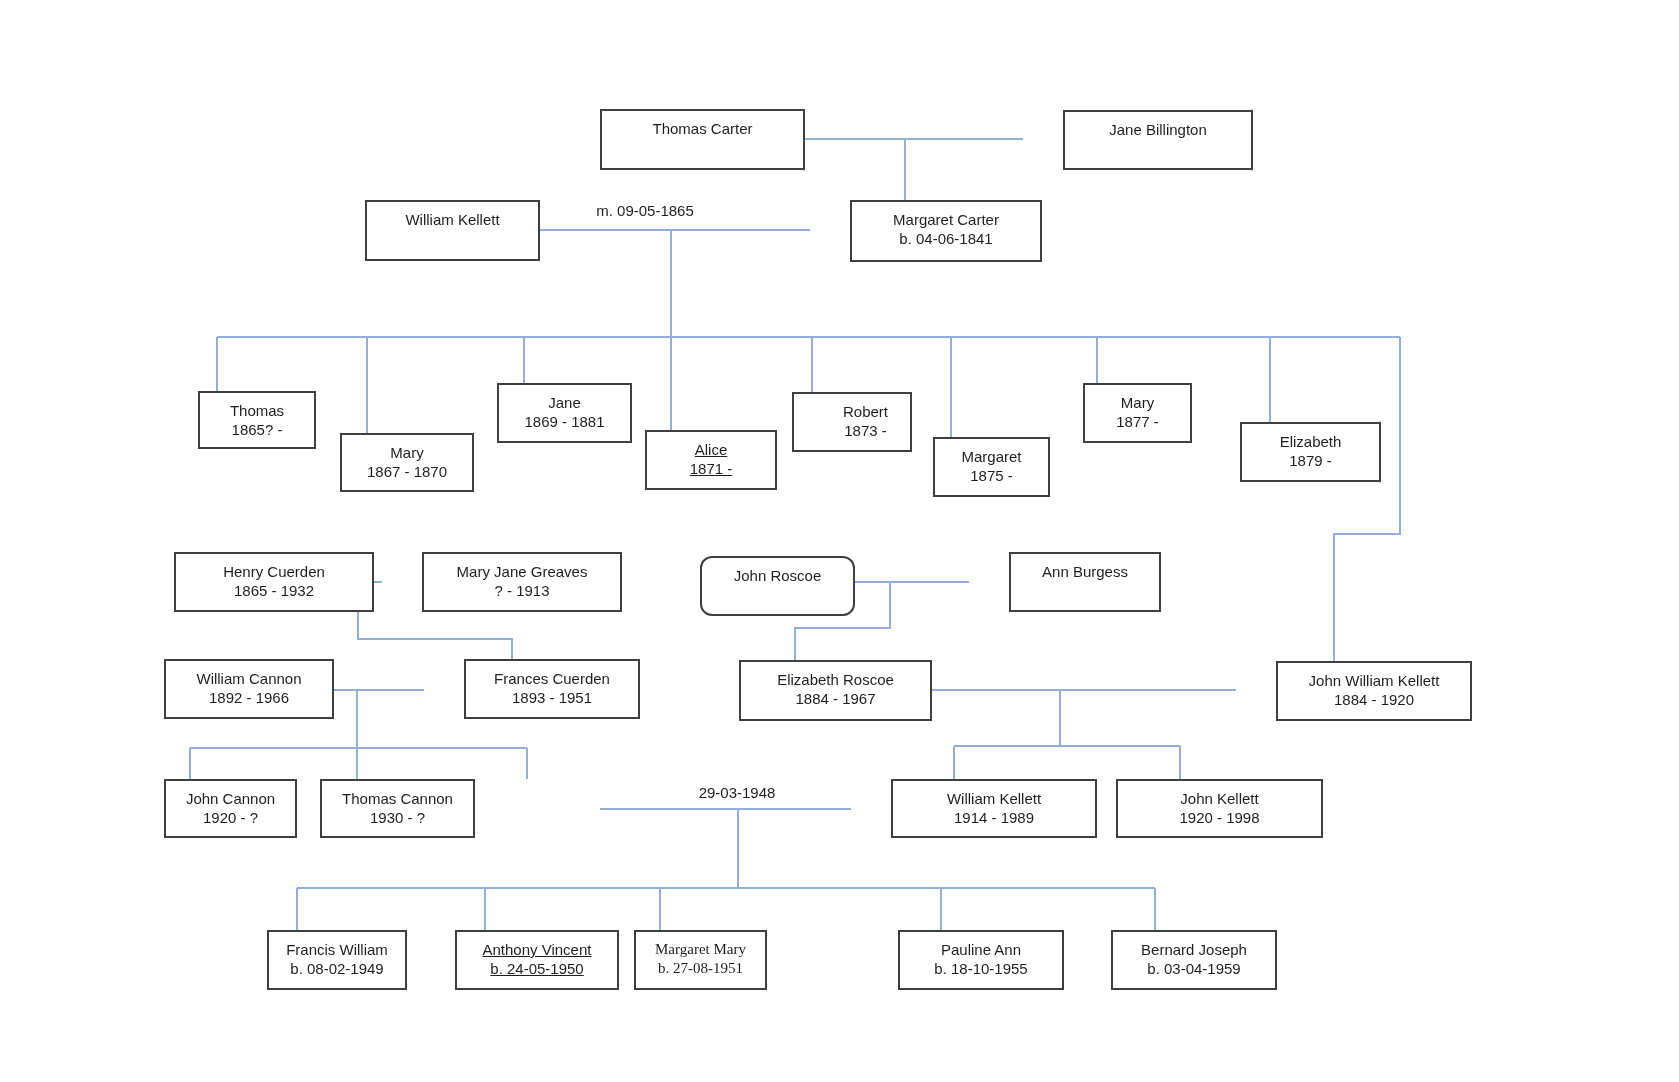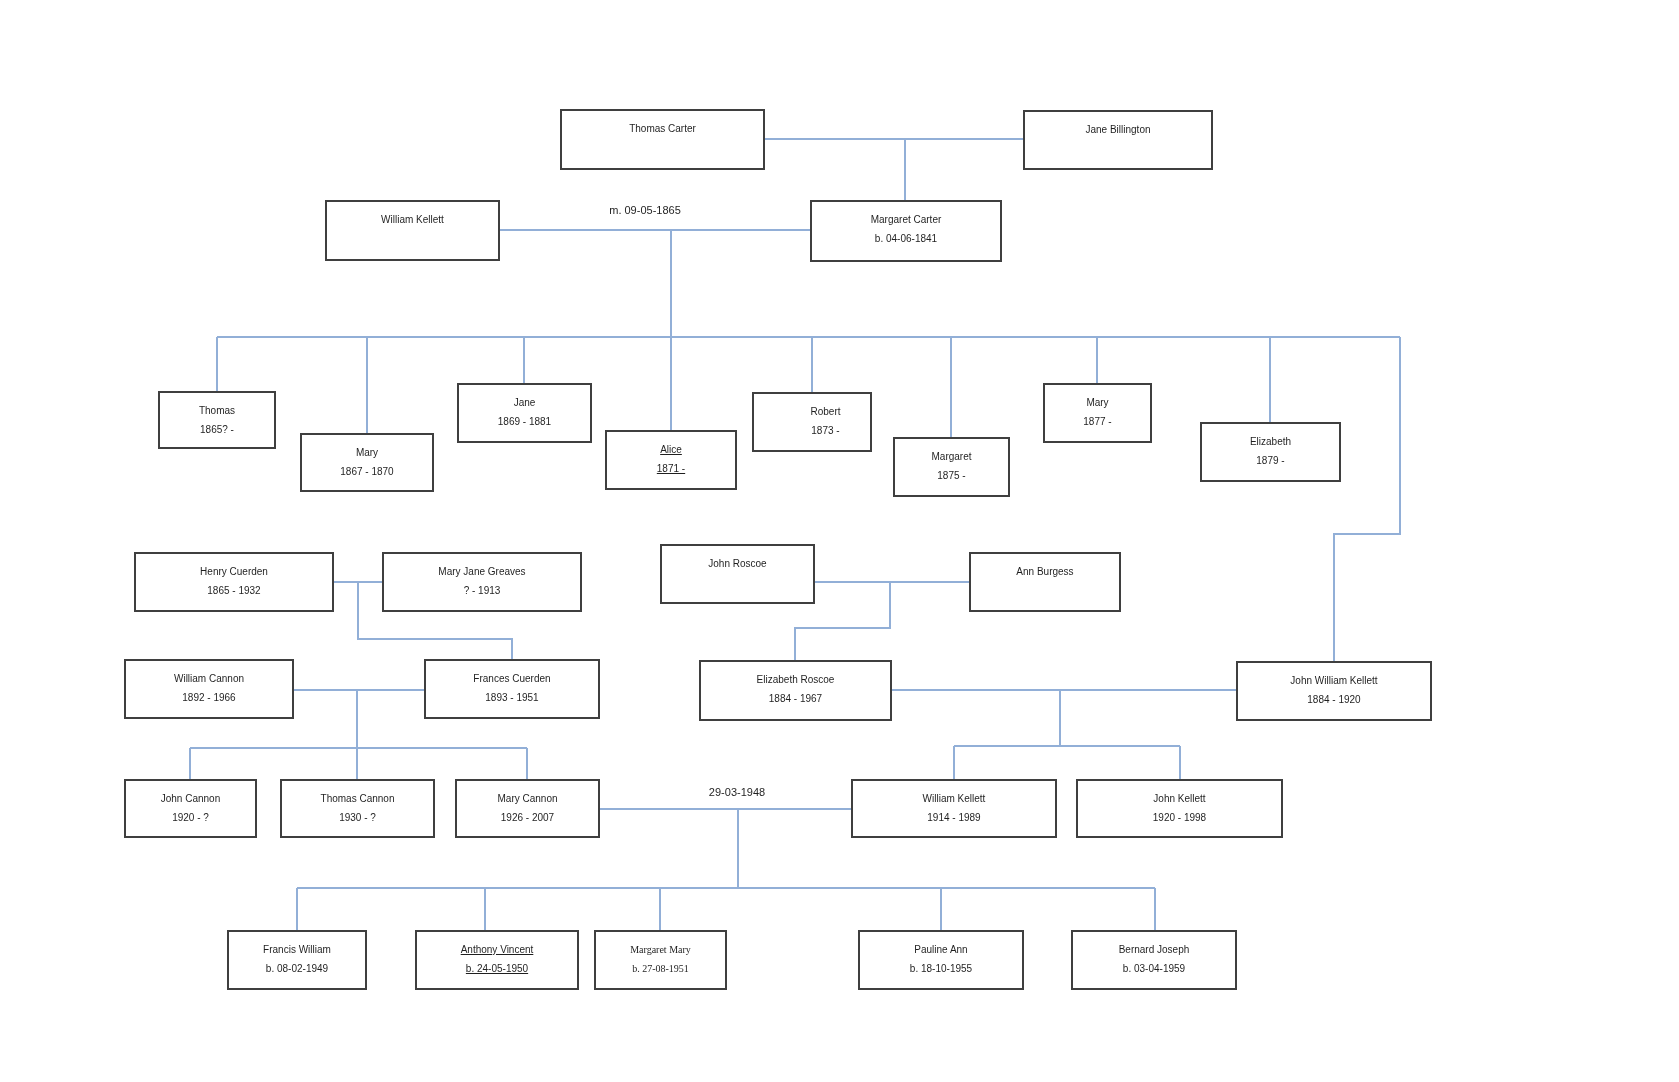--- a/index.html
+++ b/index.html
@@ -19,27 +19,27 @@
   .connectors{position:absolute;left:0;top:0;width:1679px;height:1082px;}
   .connectors path{stroke:var(--connector);stroke-width:2;fill:none;}
   .pbox{
     position:absolute;
     box-sizing:border-box;
     border:2px solid var(--box-border);
     background:var(--bg);
     display:flex;flex-direction:column;align-items:center;
     padding-top:8px;
     color:var(--text);
-    font-size:10px;line-height:19px;
-    text-align:center;white-space:nowrap;
+    font-size:15px;line-height:19px;
+    text-align:center;white-space:nowrap;margin-left:40px;
   }
   .mlabel{
     position:absolute;
     color:var(--text);
-    font-size:11px;line-height:19px;
+    font-size:15px;line-height:19px;
     text-align:center;white-space:nowrap;
   }
 </style>
 </head>
 <body>
 
 <div class="stage">
 
   <svg class="connectors" viewBox="0 0 1679 1082" shape-rendering="crispEdges">
 
@@ -142,21 +142,21 @@
   </div>
 
   <div class="pbox" style="left:134px;top:552px;width:200px;height:60px;">
     <span>Henry Cuerden</span>
     <span>1865 - 1932</span>
   </div>
   <div class="pbox" style="left:382px;top:552px;width:200px;height:60px;">
     <span>Mary Jane Greaves</span>
     <span>? - 1913</span>
   </div>
-  <div class="pbox" style="left:660px;top:544px;width:155px;height:60px;">
+  <div class="pbox" style="left:660px;top:556px;width:155px;height:60px;border-radius:12px;">
     <span>John Roscoe</span>
     <span></span>
   </div>
   <div class="pbox" style="left:969px;top:552px;width:152px;height:60px;">
     <span>Ann Burgess</span>
     <span></span>
   </div>
 
   <div class="pbox" style="left:124px;top:659px;width:170px;height:60px;">
     <span>William Cannon</span>
@@ -176,24 +176,20 @@
   </div>
 
   <div class="pbox" style="left:124px;top:779px;width:133px;height:59px;">
     <span>John Cannon</span>
     <span>1920 - ?</span>
   </div>
   <div class="pbox" style="left:280px;top:779px;width:155px;height:59px;">
     <span>Thomas Cannon</span>
     <span>1930 - ?</span>
   </div>
-  <div class="pbox" style="left:455px;top:779px;width:145px;height:59px;">
-    <span>Mary Cannon</span>
-    <span>1926 - 2007</span>
-  </div>
   <div class="pbox" style="left:851px;top:779px;width:206px;height:59px;">
     <span>William Kellett</span>
     <span>1914 - 1989</span>
   </div>
   <div class="pbox" style="left:1076px;top:779px;width:207px;height:59px;">
     <span>John Kellett</span>
     <span>1920 - 1998</span>
   </div>
 
   <div class="pbox" style="left:227px;top:930px;width:140px;height:60px;">

